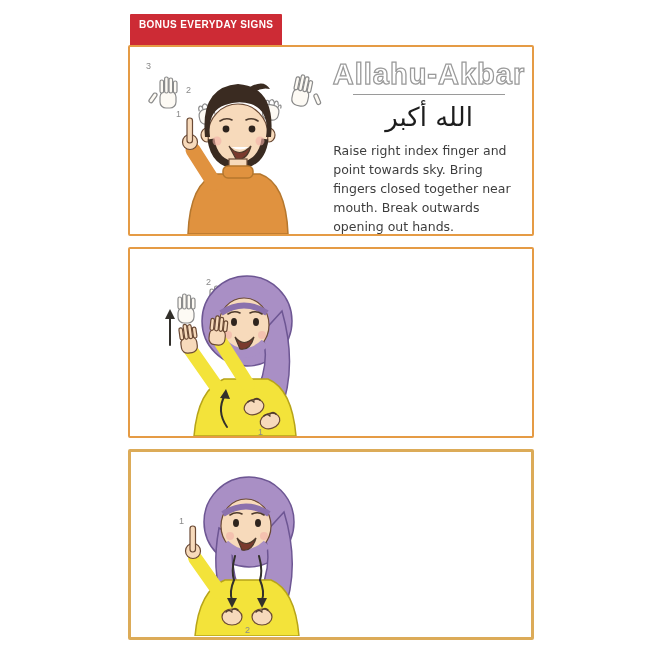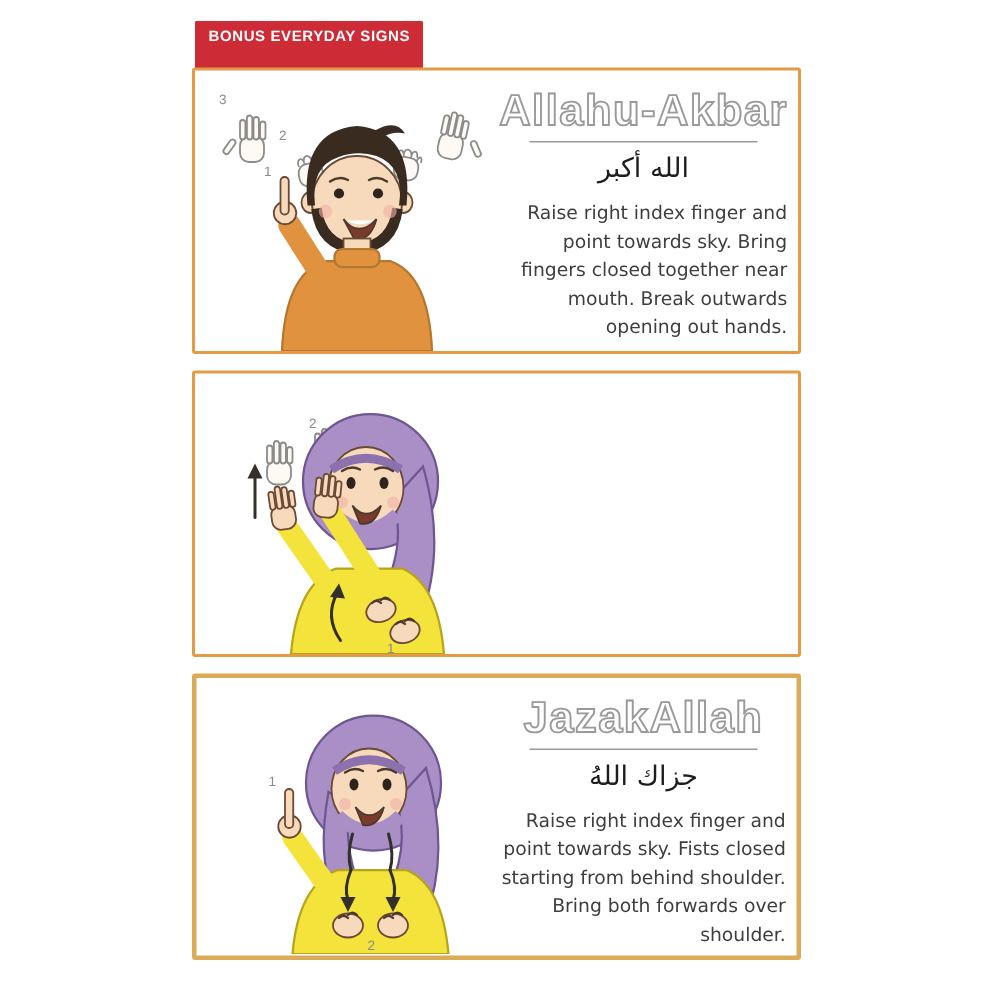--- a/index.html
+++ b/index.html
@@ -30,26 +30,26 @@
     padding-top:11px;
   }
   .title{
     font-size:29px;font-weight:bold;letter-spacing:1px;
     color:#ffffff;-webkit-text-stroke:1.25px #9a9a9a;
     text-shadow:0 0 1px #b5b5b5;
     font-family:"Liberation Sans", sans-serif;
   }
   .rule{width:152px;border-bottom:1.5px solid #9a9a9a;margin-top:3px;}
   .arabic{
-    direction:rtl;font-size:18px;color:#1d1d1d;margin-top:7px;
+    direction:rtl;font-size:26px;color:#1d1d1d;margin-top:7px;
     font-family:"DejaVu Sans", sans-serif;
   }
   .instructions{
     margin-top:9px;width:93%;
-    font-size:12.5px;line-height:1.52;color:#3e3e3e;text-align:right;
+    font-size:12.5px;line-height:1.52;color:#3e3e3e;text-align:left;
     font-family:"DejaVu Sans", sans-serif;
   }
   
   .skin{fill:#f7dabb;stroke:#6b4a35;stroke-width:1.2;}
   .sk{fill:#fdfaf4;stroke:#8b8b8b;stroke-width:1.2;}
   .ln{stroke:#33302b;stroke-width:2;fill:none;stroke-linecap:round;}
   .ah{fill:#33302b;stroke:none;}
   .num{fill:#8a8a8a;font-size:9px;font-family:"Liberation Sans",sans-serif;}
   .hairc{fill:#3a2b21;}
   .orange{fill:#e0923f;stroke:#b5772e;stroke-width:1.5;}
@@ -225,21 +225,15 @@
           <ellipse class="skin" cx="101" cy="165" rx="10" ry="8"></ellipse>
           <path class="faceln" d="M95,160 q3,-3 6,0 M101,158 q3,-3 6,0"></path>
         </g>
         <g>
           <ellipse class="skin" cx="131" cy="165" rx="10" ry="8"></ellipse>
           <path class="faceln" d="M125,160 q3,-3 6,0 M131,158 q3,-3 6,0"></path>
         </g>
         <text class="num" x="114" y="181">2</text>
       </svg>
     </div>
-    <div class="textcol">
-      <div class="title">JazakAllah</div>
-      <div class="rule"></div>
-      <div class="arabic">جزاك اللهُ</div>
-      <div class="instructions">Raise right index finger and point towards sky. Fists closed starting from behind shoulder. Bring both forwards over shoulder.</div>
-    </div>
   </div>
 
 </div>
 
 </body></html>

